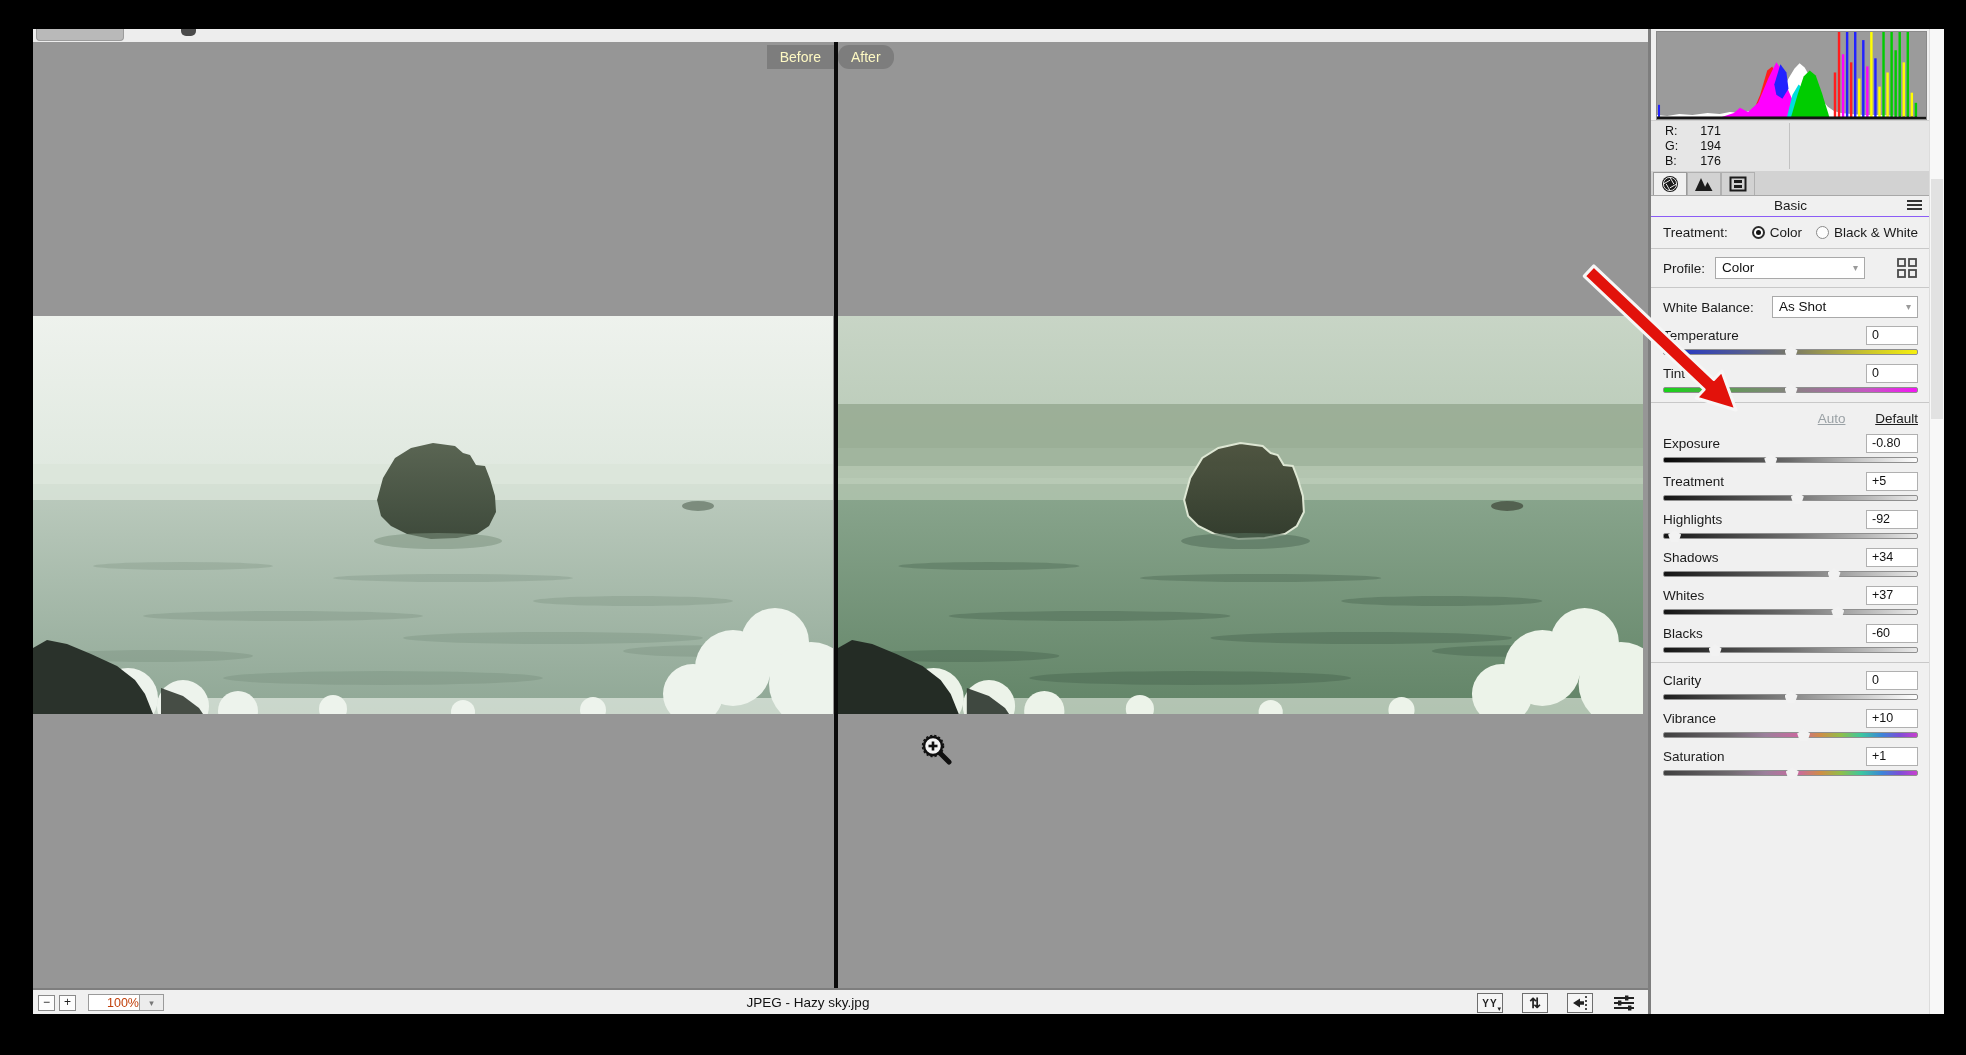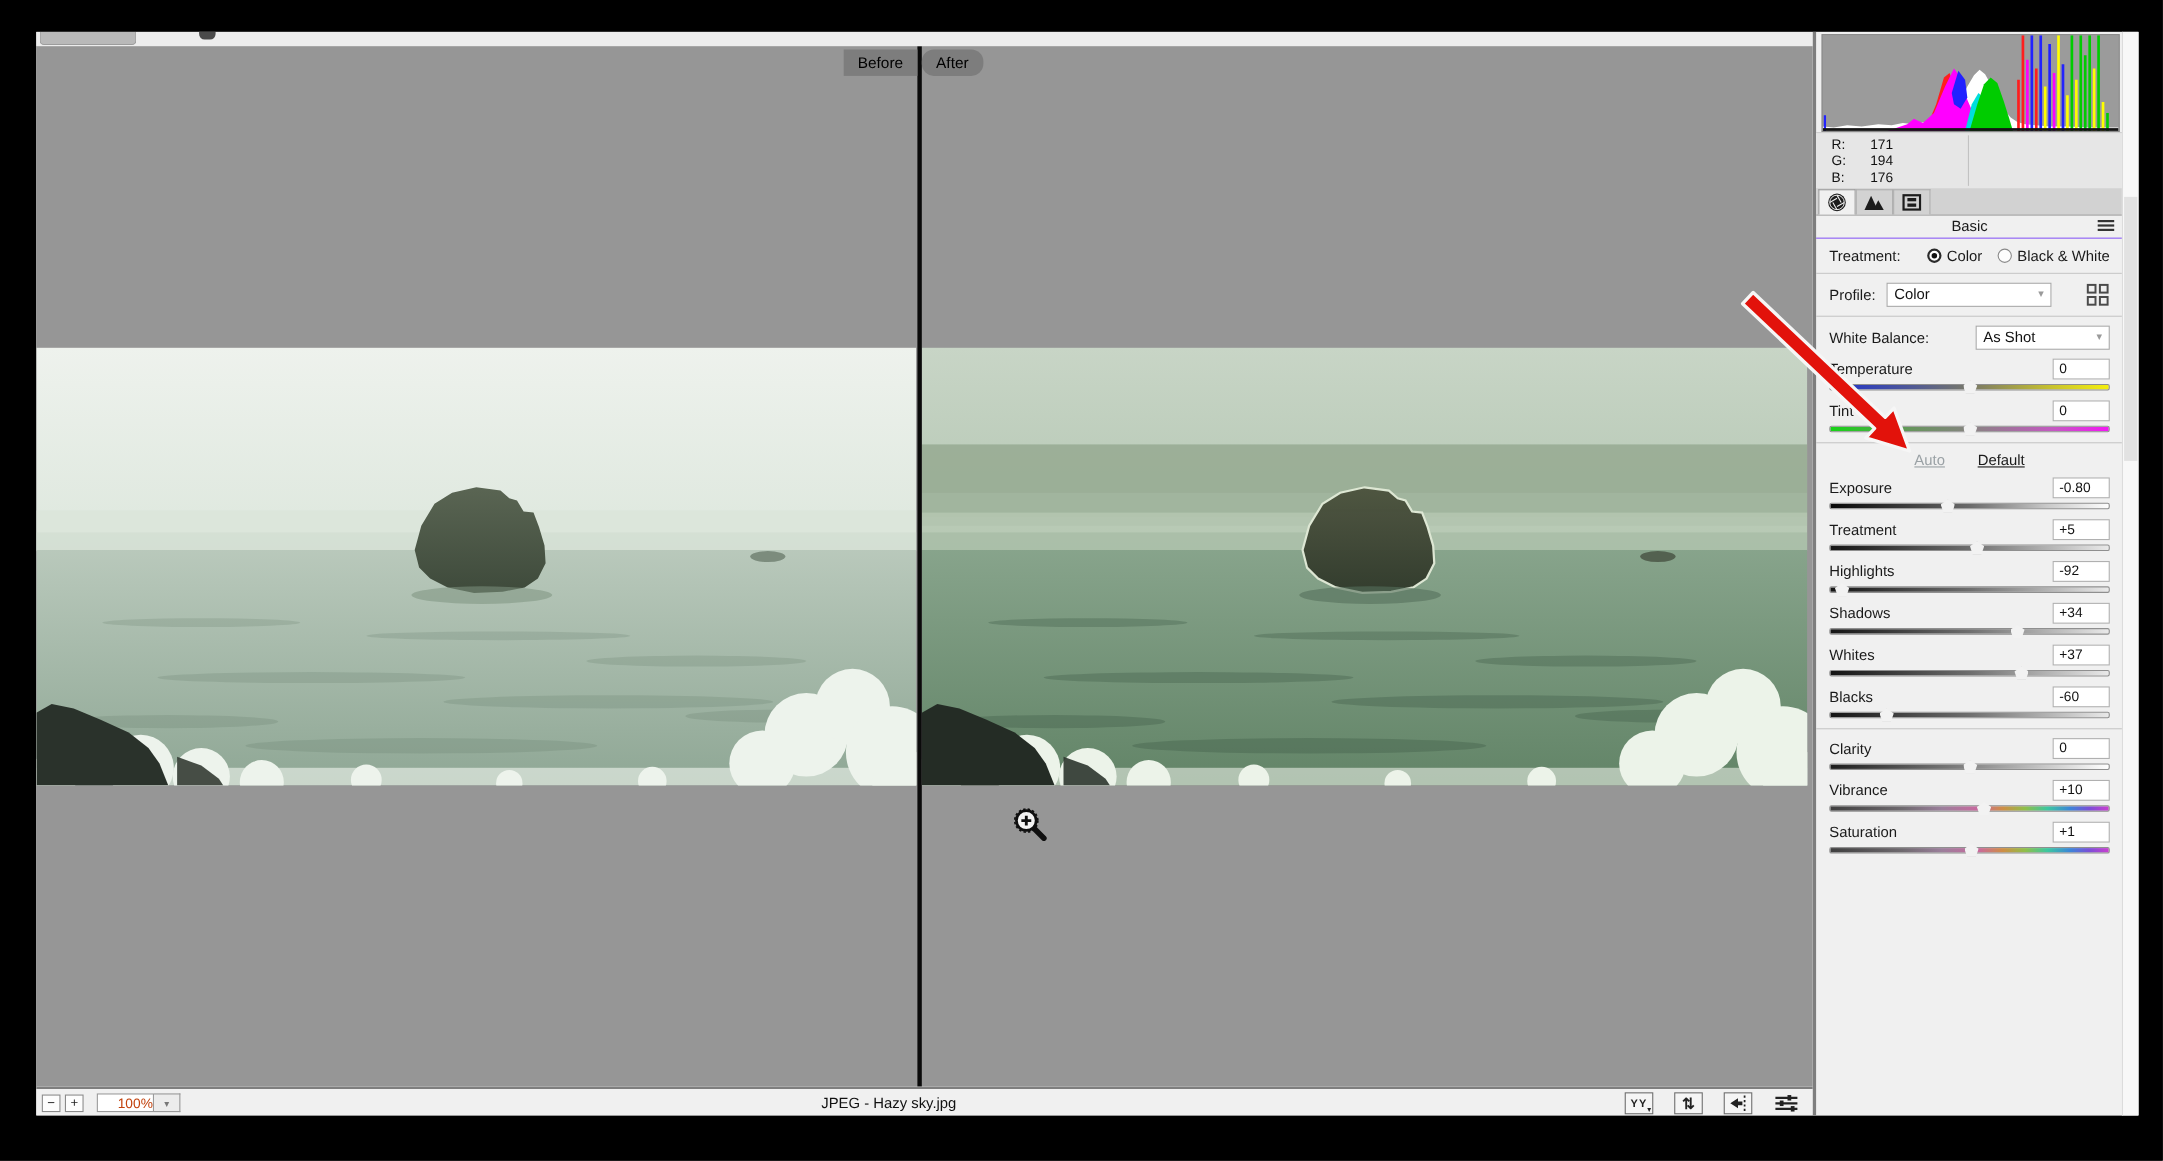--- a/index.html
+++ b/index.html
@@ -8,21 +8,21 @@
   .app{position:absolute;left:33px;top:29px;width:1911px;height:985px;background:#f0f0f0;}
 
   
   .main{position:absolute;left:0;top:0;width:1615px;height:985px;}
   .topstrip{position:absolute;left:0;top:0;width:1615px;height:13px;background:#ededed;}
   .ghost-btn{position:absolute;left:3px;top:0;width:86px;height:11px;background:#b9b9b9;
              border:1px solid #9c9c9c;border-top:none;border-radius:0 0 4px 4px;}
   .smudge{position:absolute;left:148px;top:0;width:15px;height:7px;background:#4a4a4a;border-radius:0 0 5px 5px;}
   .canvas{position:absolute;left:0;top:13px;width:1615px;height:946px;background:#969696;overflow:hidden;}
   .badge{position:absolute;top:3px;height:24px;line-height:24px;padding:0 13px;background:#7d7d7d;
-         color:#000000;font-size:14px;}
+         color:#fef9c3;font-size:14px;}
   .badge.before{right:814px;}
   .badge.after{left:805px;border-radius:11px;}
   .pane-divider{position:absolute;left:801px;top:0;width:4px;height:946px;background:#0a0a0a;}
   .photo{position:absolute;top:274px;height:398px;display:block;}
   .photo-before{left:0;width:800px;}
   .photo-after{left:805px;width:805px;}
   .cursor{position:absolute;left:887px;top:691px;width:34px;height:34px;}
 
   .bottombar{position:absolute;left:0;top:959px;width:1615px;height:26px;background:#f0f0f0;
              border-top:2px solid #7e7e7e;box-sizing:border-box;}
@@ -69,23 +69,23 @@
   .radios{display:flex;align-items:center;margin-left:auto;gap:14px;}
   .radio{display:flex;align-items:center;gap:5px;font-size:13.5px;}
   .rdot{width:13px;height:13px;border-radius:50%;box-sizing:border-box;background:#fdfdfd;border:1px solid #8a8a8a;position:relative;}
   .rdot.sel{border:2px solid #2b2b2b;}
   .rdot.sel::after{content:"";position:absolute;left:2px;top:2px;width:5px;height:5px;border-radius:50%;background:#111;}
   .sep{height:1px;background:#c8c8c8;margin:4px -12px 8px -12px;}
   .select{height:22px;background:#fff;border:1px solid #a9a9a9;box-sizing:border-box;position:relative;
           font-size:13.5px;line-height:20px;padding-left:6px;color:#111;}
   .select .chev{position:absolute;right:6px;top:0;font-size:10px;color:#9a9a9a;line-height:20px;}
   .profile-select{width:150px;margin-left:10px;}
-  .wb-select{width:122px;margin-left:auto;}
+  .wb-select{width:146px;margin-left:auto;}
   .gridicon{margin-left:auto;}
-  .autorow{text-align:center;margin:2px 0 8px 0;font-size:13.5px;}
+  .autorow{text-align:right;margin:2px 0 8px 0;font-size:13.5px;}
   .autolink{color:#9aa1a5;text-decoration:underline;margin-right:26px;}
   .deflink{color:#1a1a1a;text-decoration:underline;}
 
   
   .srow{margin-bottom:9px;}
   .srow-top{display:flex;align-items:center;margin-bottom:4px;}
   .slabel{font-size:13.5px;color:#1a1a1a;}
   .sval{margin-left:auto;width:52px;height:19px;background:#fff;border:1px solid #b0b0b0;box-sizing:border-box;
         font-size:12.5px;line-height:17px;padding-left:5px;color:#111;}
   .strack{position:relative;height:6px;border-radius:2px;border:1px solid #8f8f8f;box-sizing:border-box;}

